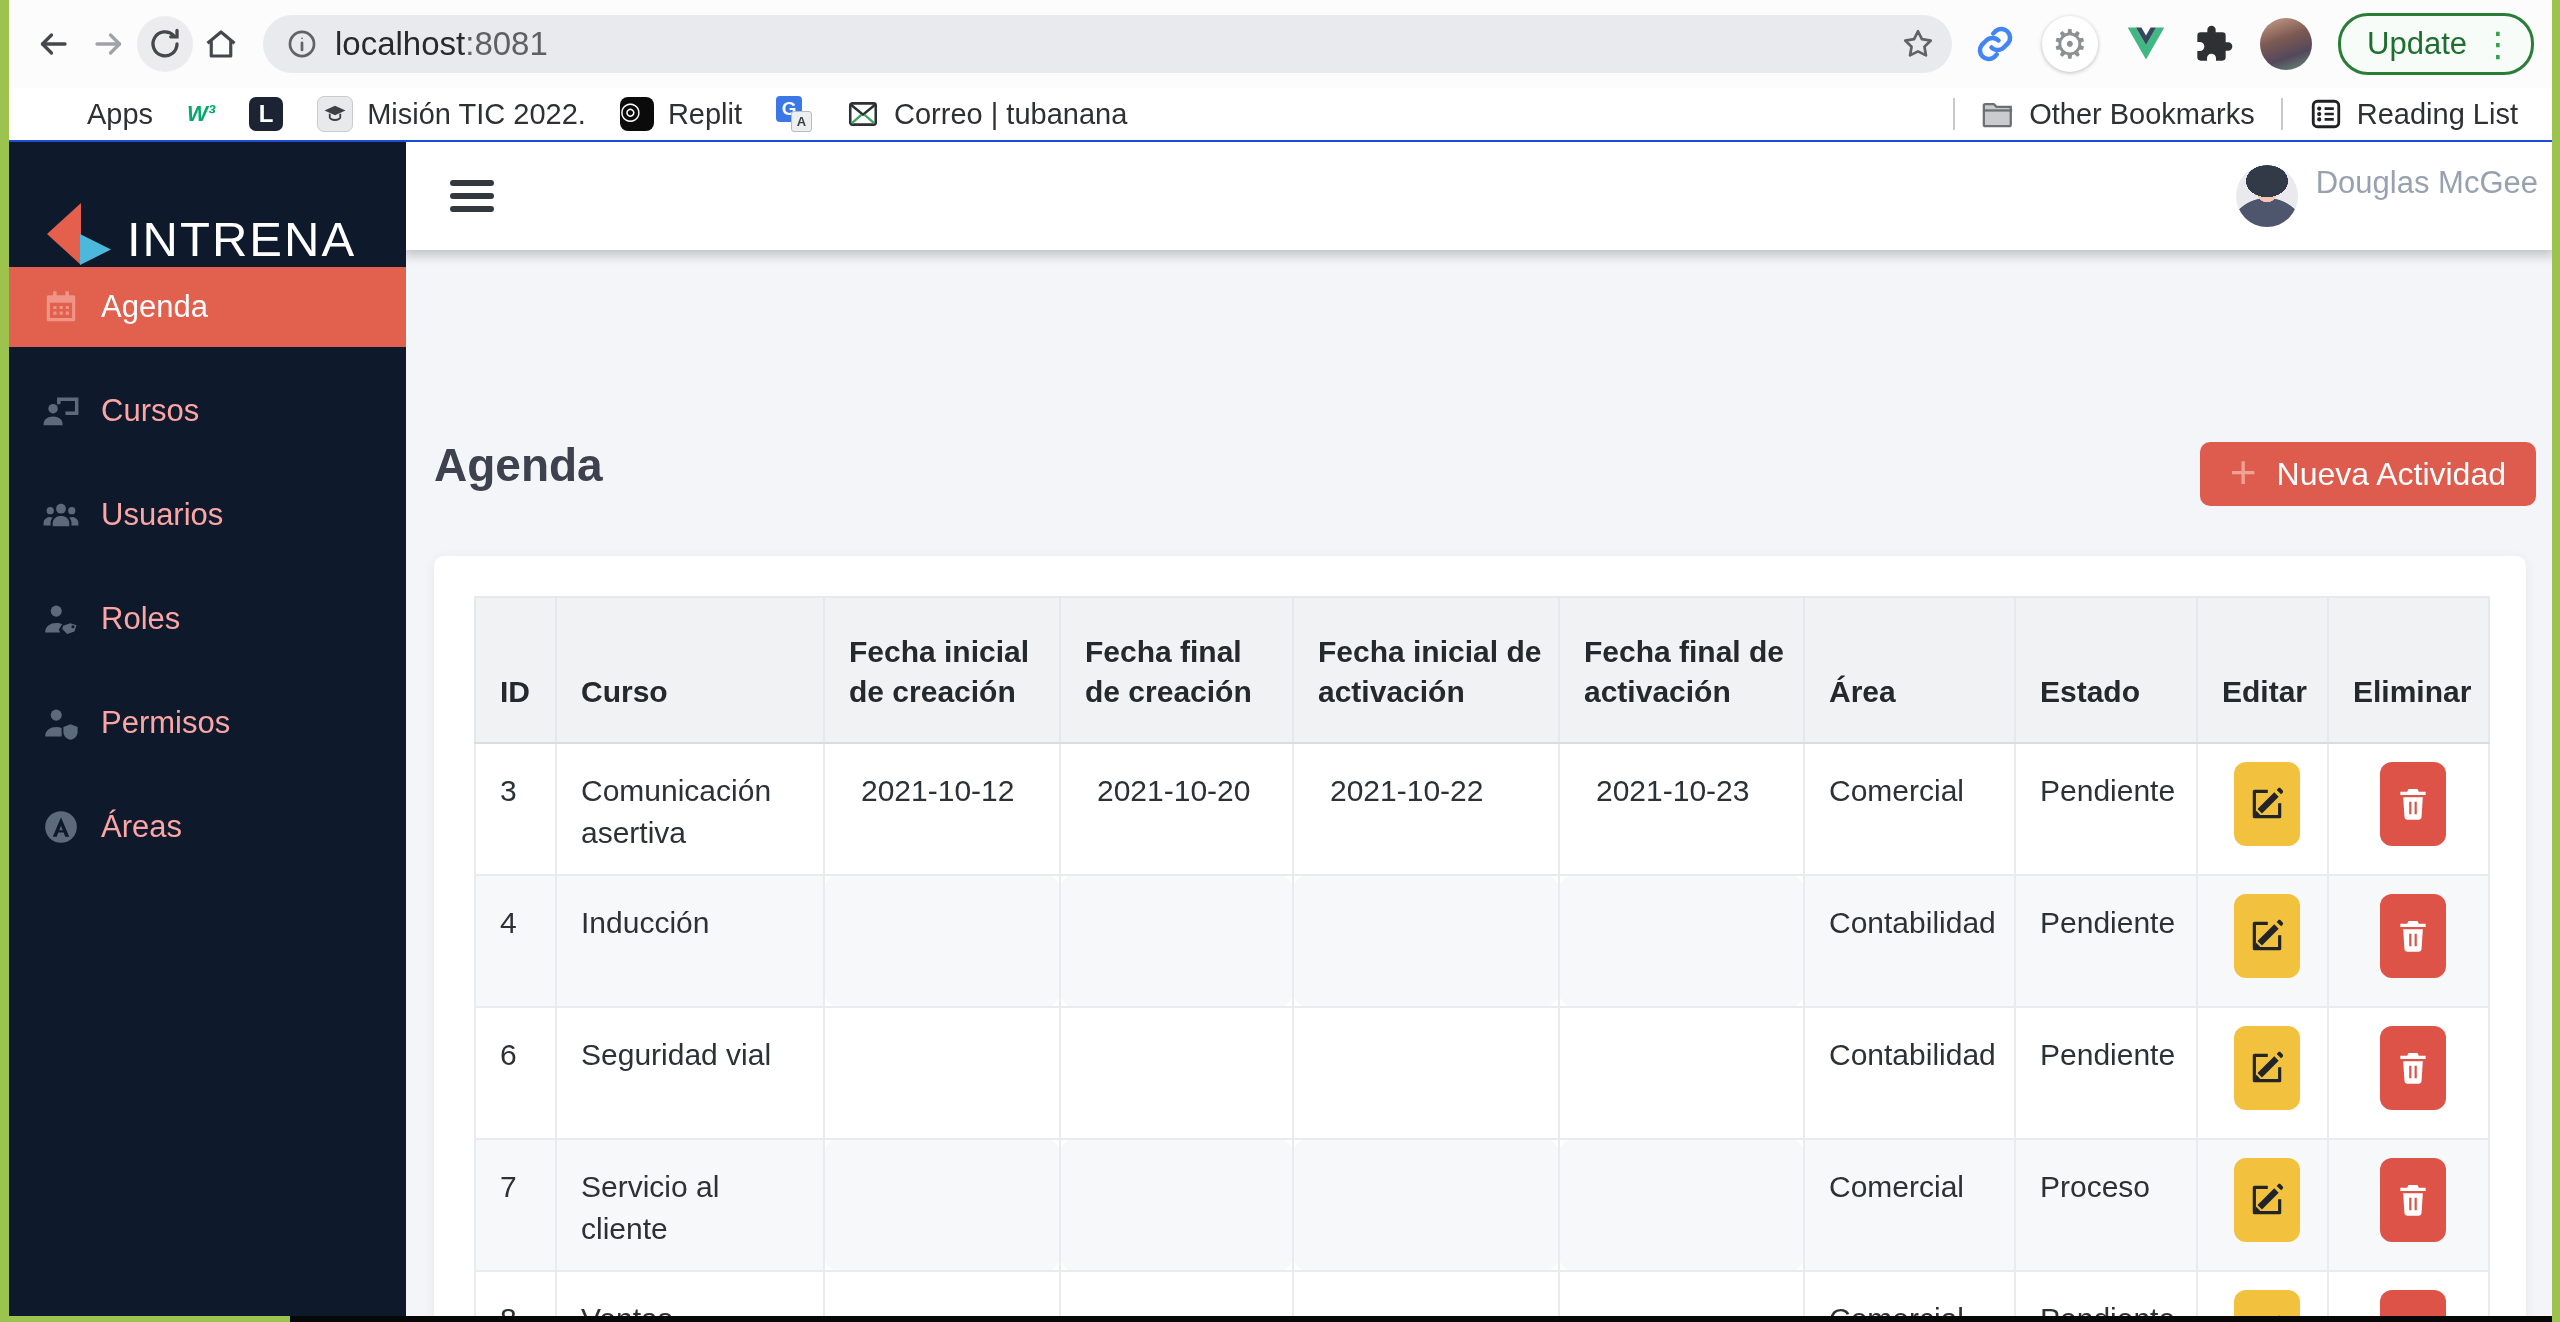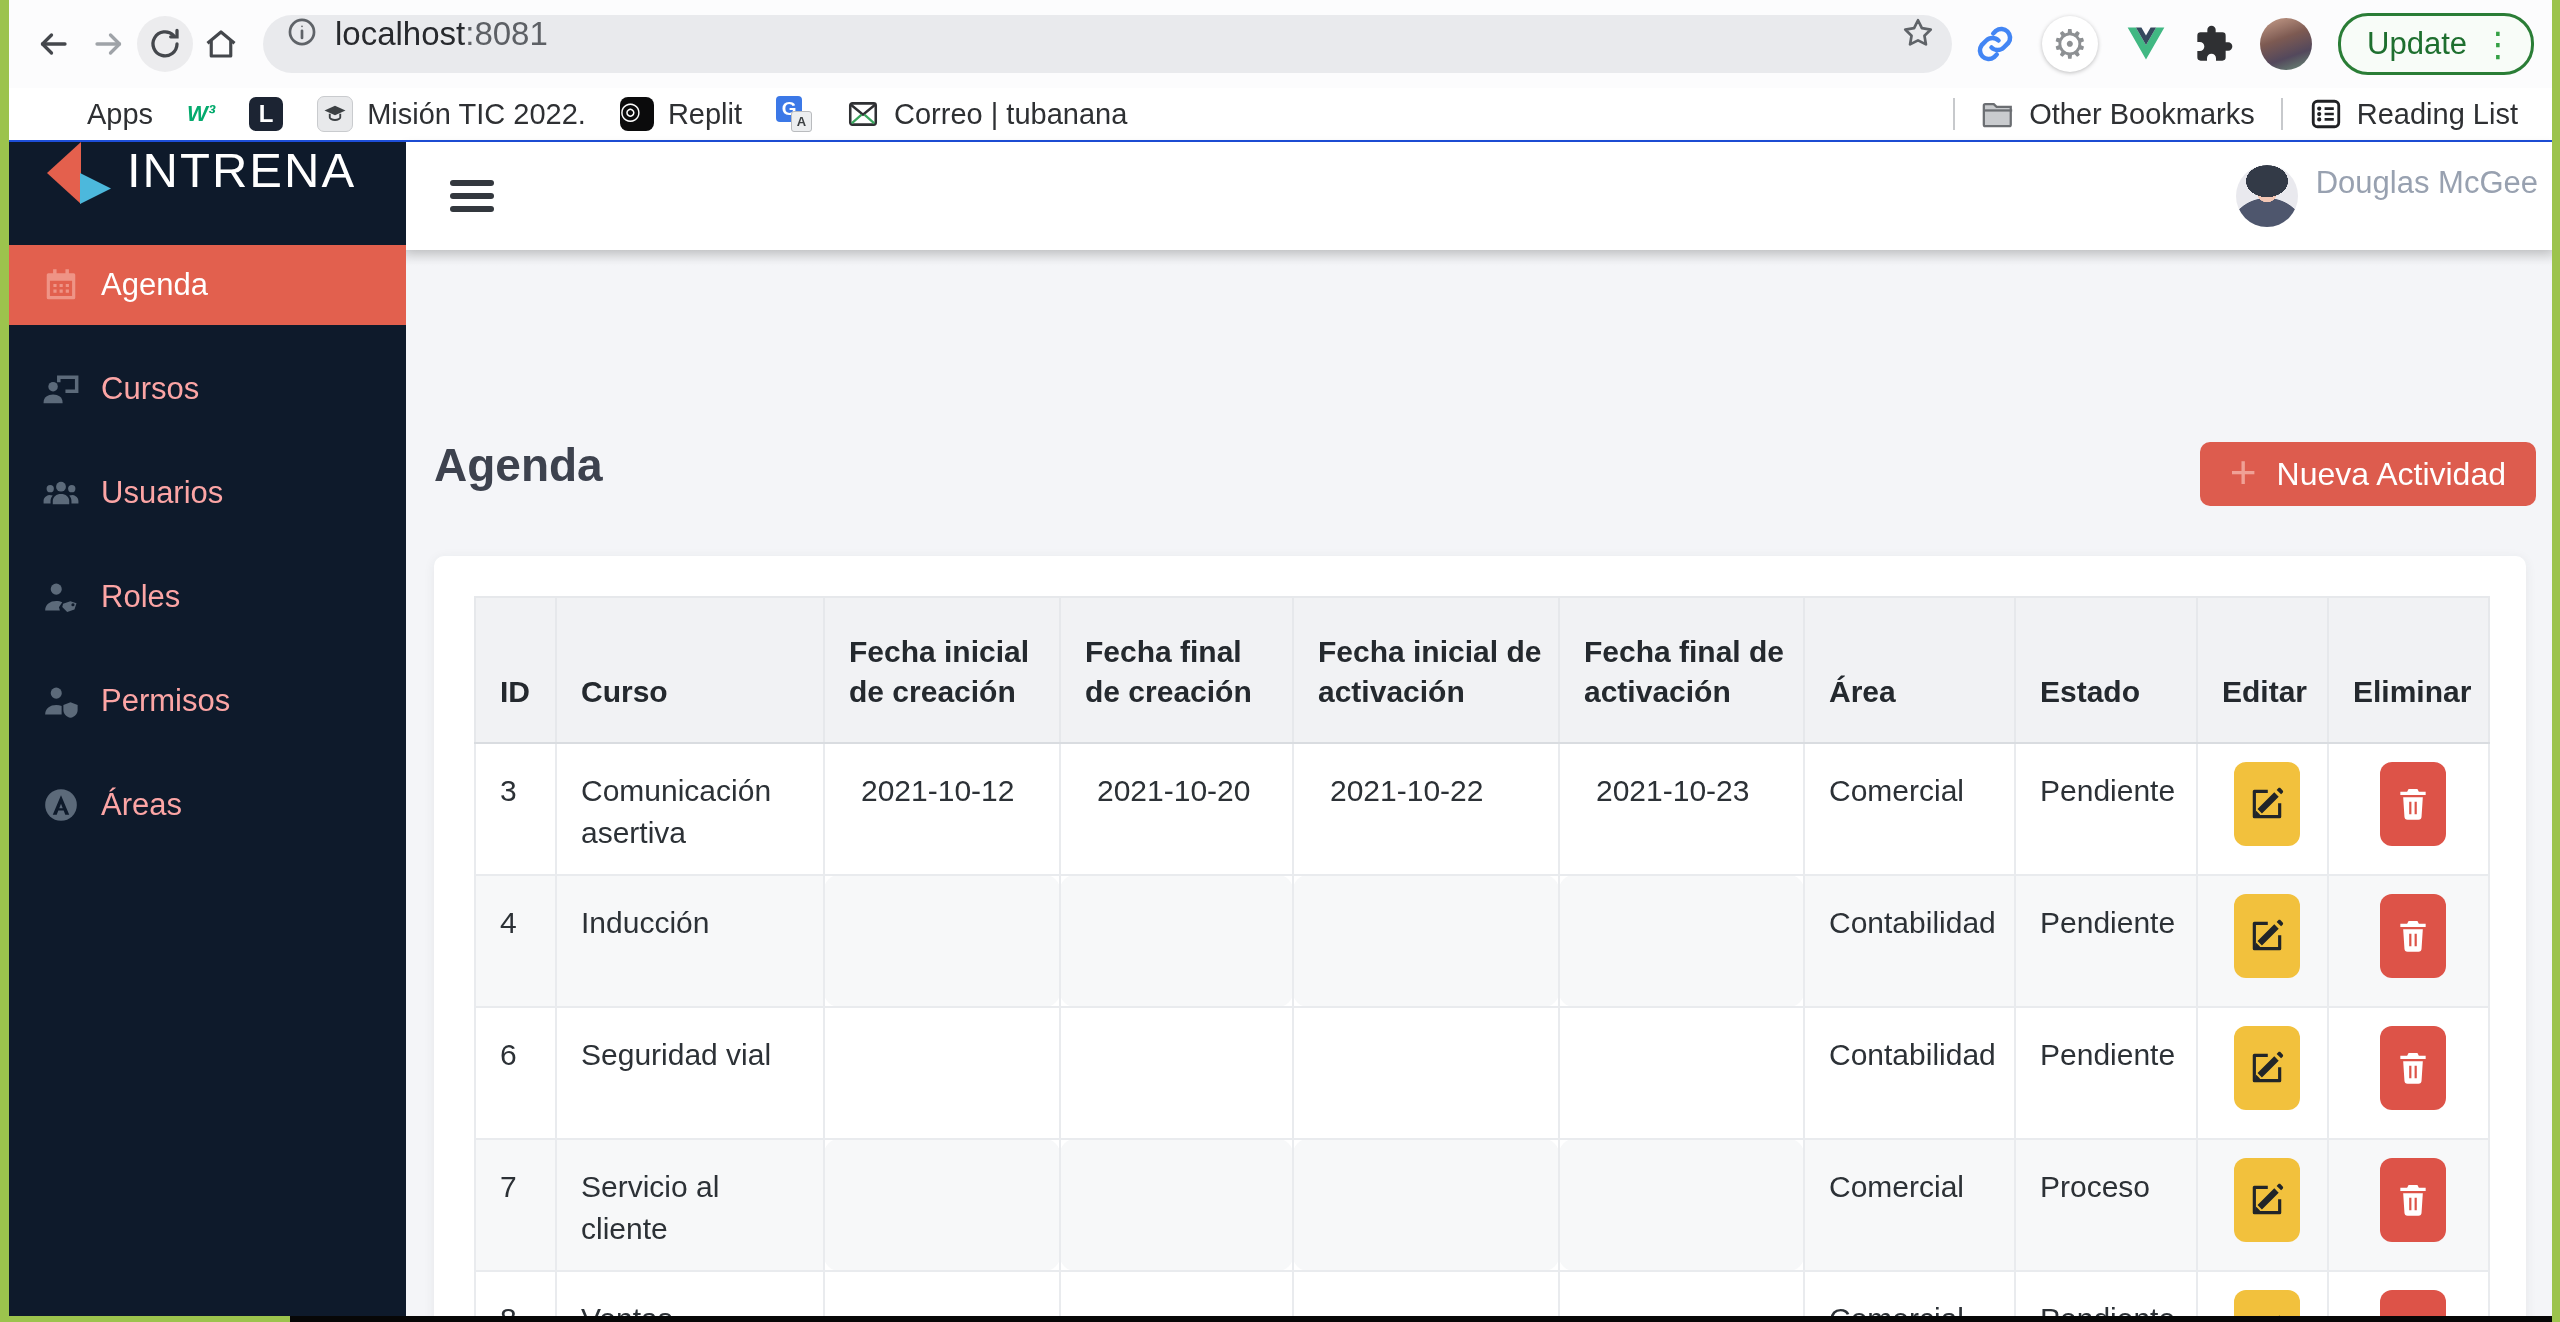--- a/index.html
+++ b/index.html
@@ -9,21 +9,21 @@
     font-family:"Liberation Sans",sans-serif;
     -webkit-font-smoothing:antialiased;
   }
   .window{position:absolute;left:9px;right:8px;top:0;bottom:6px;background:#fff;overflow:hidden;}
 
   
   .toolbar{height:88px;background:#fcfcfd;display:flex;align-items:center;padding:0 18px 0 16px;}
   .tb-ic{width:56px;height:56px;border-radius:50%;display:flex;align-items:center;justify-content:center;flex:0 0 auto;}
   .tb-ic svg{width:36px;height:36px;}
   .tb-ic.reload-bg{background:#ececee;}
-  .omnibox{flex:1 1 auto;height:58px;border-radius:30px;background:#e9eaed;display:flex;align-items:flex-start;
+  .omnibox{flex:1 1 auto;height:58px;border-radius:30px;background:#e9eaed;display:flex;align-items:center;
     margin:0 22px 0 14px;padding:0 16px 0 22px;min-width:0;}
   .omni-url{font-size:33px;color:#27292d;margin-left:16px;white-space:nowrap;}
   .omni-url .port{color:#5d6065;}
   .omni-star{margin-left:auto;display:flex;align-items:center;}
   .right-ics{display:flex;align-items:center;gap:26px;flex:0 0 auto;}
   .gear-circle{width:56px;height:56px;border-radius:50%;background:#fff;box-shadow:0 1px 4px rgba(0,0,0,.25);
     display:flex;align-items:center;justify-content:center;}
   .dj{font-family:"DejaVu Sans",sans-serif;}
   .gear-glyph{font-size:40px;color:#8d9093;line-height:1;}
   .profile-avatar{width:52px;height:52px;border-radius:50%;
@@ -50,21 +50,21 @@
   .translate-ic{position:relative;width:36px;height:36px;}
   .translate-ic .g1{position:absolute;left:0;top:0;width:26px;height:26px;background:#3b78e7;border-radius:4px;
     color:#fff;font-size:19px;font-weight:bold;display:flex;align-items:center;justify-content:center;}
   .translate-ic .g2{position:absolute;right:0;bottom:0;width:19px;height:19px;background:#eceef0;border:1px solid #b9bbbe;
     border-radius:3px;color:#3c4043;font-size:13px;font-weight:bold;display:flex;align-items:center;justify-content:center;}
 
   
   .page{position:absolute;left:0;right:0;top:142px;bottom:0;background:#f4f5f8;}
 
   .sidebar{position:absolute;left:0;top:0;bottom:0;width:397px;background:#0e1a2b;z-index:3;}
-  .brand{height:103px;display:flex;align-items:flex-start;padding-left:38px;gap:14px;}
+  .brand{height:125px;display:flex;align-items:flex-end;padding-left:38px;gap:14px;}
   .logo-mark{position:relative;width:66px;height:64px;flex:0 0 auto;}
   .logo-red{position:absolute;left:0;top:0;width:34px;height:62px;background:#e4604d;
     clip-path:polygon(100% 0,100% 100%,0 50%);}
   .logo-cyan{position:absolute;left:33px;top:31px;width:31px;height:31px;background:#4cb8dc;
     clip-path:polygon(0 0,100% 50%,0 100%);}
   .brand-txt{color:#fff;font-size:49px;letter-spacing:2px;white-space:nowrap;}
   .brand-txt .thin{font-weight:300;}
   .brand-txt .bold{font-weight:500;}
   .nav{list-style:none;margin:0;padding:0;}
   .nav-item{height:80px;margin-bottom:24px;display:flex;align-items:center;padding-left:32px;gap:20px;

